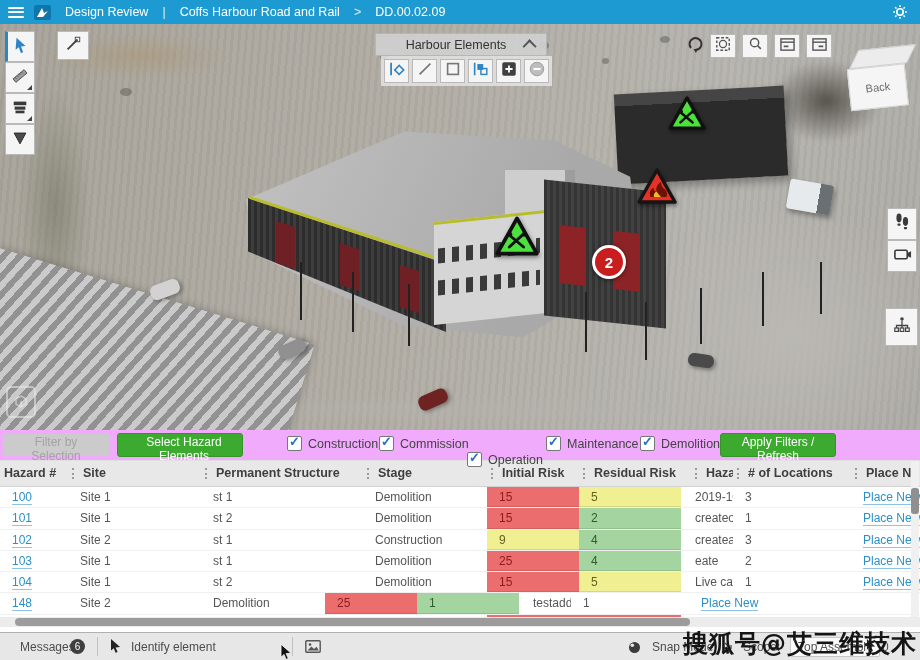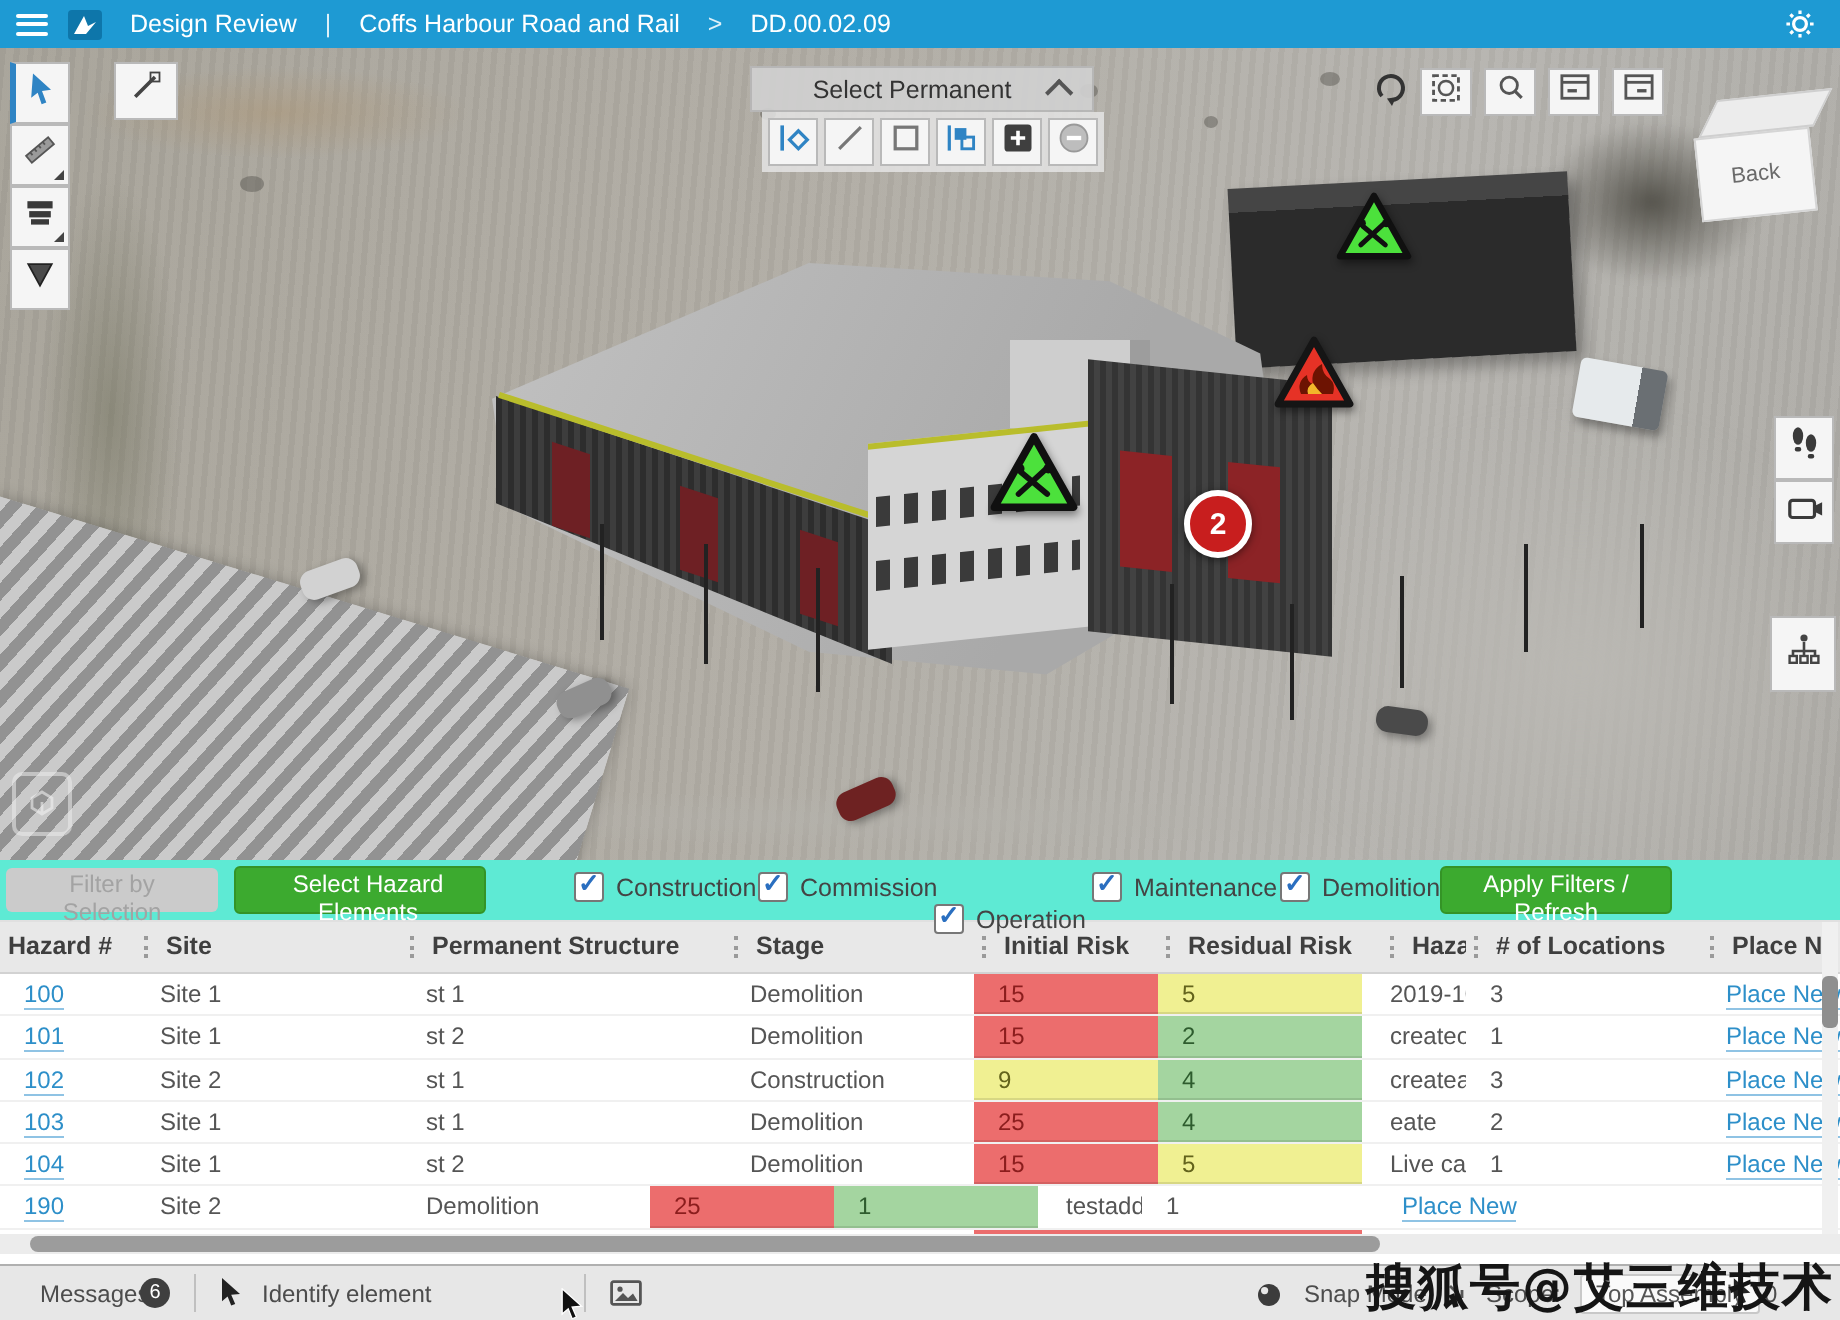--- a/index.html
+++ b/index.html
@@ -68,21 +68,21 @@
   #view-tools{position:absolute;left:688px;top:10px;display:flex;gap:6px;align-items:center;z-index:5;}
   #view-tools .tool-btn{width:26px;height:24px;}
   #nav-cube{position:absolute;left:848px;top:24px;width:64px;height:62px;transform:rotate(-6deg);z-index:5;cursor:pointer;}
   #nav-cube .top{width:56px;height:16px;background:#ececec;border:1px solid #cfcfcf;transform:skewX(-32deg);margin-left:8px;}
   #nav-cube .front{width:56px;height:40px;background:#f5f5f5;border:1px solid #d5d5d5;color:#6a6a6a;font-size:11px;display:flex;align-items:center;justify-content:center;}
   #right-tools{position:absolute;right:3px;top:184px;z-index:5;}
   #right-tools .tool-btn{width:30px;height:32px;}
   #tree-btn{position:absolute;right:2px;top:284px;width:33px;height:38px;z-index:5;}
   .vp-ghost{position:absolute;left:6px;bottom:12px;width:26px;height:28px;border:2px solid rgba(235,235,235,.55);border-radius:5px;display:flex;align-items:center;justify-content:center;}
   
-  #filterbar{position:absolute;left:0;top:430px;width:920px;height:30px;background:#5eead4;border-bottom:1px solid #e0e0e0;font-size:12.5px;z-index:10;}
+  #filterbar{position:absolute;left:0;top:430px;width:920px;height:30px;background:#f0abfc;border-bottom:1px solid #e0e0e0;font-size:12.5px;z-index:10;}
   .btn-gray{position:absolute;left:3px;top:4px;width:106px;height:22px;background:#cbcbcb;color:#a3a3a3;border:none;border-radius:3px;font-size:12px;cursor:default;}
   .btn-green{background:#3caa2f;color:#fff;border:1px solid #349426;border-radius:3px;font-size:12px;height:24px;cursor:pointer;}
   #btn-hazard{position:absolute;left:117px;top:3px;width:126px;padding-left:14px;}
   #btn-apply{position:absolute;left:720px;top:3px;width:116px;}
   .cbgroup{position:absolute;top:6px;display:flex;align-items:center;gap:6px;color:#444;cursor:pointer;}
   .cbbox{width:13px;height:13px;border:1px solid #777;border-radius:2px;background:#fff;position:relative;}
   .cbbox::after{content:"\2713";position:absolute;left:1px;top:-3px;color:#2a6fc0;font-size:13px;font-weight:bold;}
   
   #table{position:absolute;left:0;top:460px;width:920px;height:172px;background:#fff;}
   .thead{display:flex;height:26px;background:#e8e8e8;border-bottom:1px solid #d2d2d2;align-items:center;font-weight:bold;color:#3f3f3f;font-size:12.5px;}
@@ -243,21 +243,21 @@
   </div>
   <div id="markup-btn" class="tool-btn">
     <span><svg width="18" height="18" viewBox="0 0 20 20">
           <line x1="4" y1="16" x2="15" y2="5" stroke="#444" stroke-width="2"></line>
           <rect x="12.5" y="2.5" width="5" height="5" fill="none" stroke="#444"></rect>
         </svg></span>
   </div>
 
   <div id="select-panel">
     <div class="hdr">
-      <span class="lbl">Select Permanent</span>
+      <span class="lbl">Harbour Elements</span>
       <span class="chev-up"></span>
     </div>
   </div>
   <div id="select-tools">
     <div class="tool-btn">
       <span><svg width="19" height="18" viewBox="0 0 20 20">
             <line x1="4" y1="3" x2="4" y2="17" stroke="#2f84c4" stroke-width="2"></line>
             <rect x="9.5" y="7.5" width="7" height="7" fill="none" stroke="#2f84c4" stroke-width="1.8" transform="rotate(45 13 11)"></rect>
           </svg></span>
     </div>
@@ -457,21 +457,21 @@
       <div class="c w2">st 2</div>
       <div class="c w3">Demolition</div>
       <div class="c w4 risk" data-level="red">15</div>
       <div class="c w5 risk" data-level="yellow">5</div>
       <div class="c w6">Live cable t</div>
       <div class="c w7">1</div>
       <div class="c w8"><a>Place New</a></div>
     </div>
 
     <div class="trow">
-      <div class="c w0"><a>190</a></div>
+      <div class="c w0"><a>148</a></div>
       <div class="c w1">Site 2</div>
       <div class="c w3">Demolition</div>
       <div class="c w4 risk" data-level="red">25</div>
       <div class="c w5 risk" data-level="green">1</div>
       <div class="c w6">testadding</div>
       <div class="c w7">1</div>
       <div class="c w8"><a>Place New</a></div>
     </div>
 
     <div class="trow">

